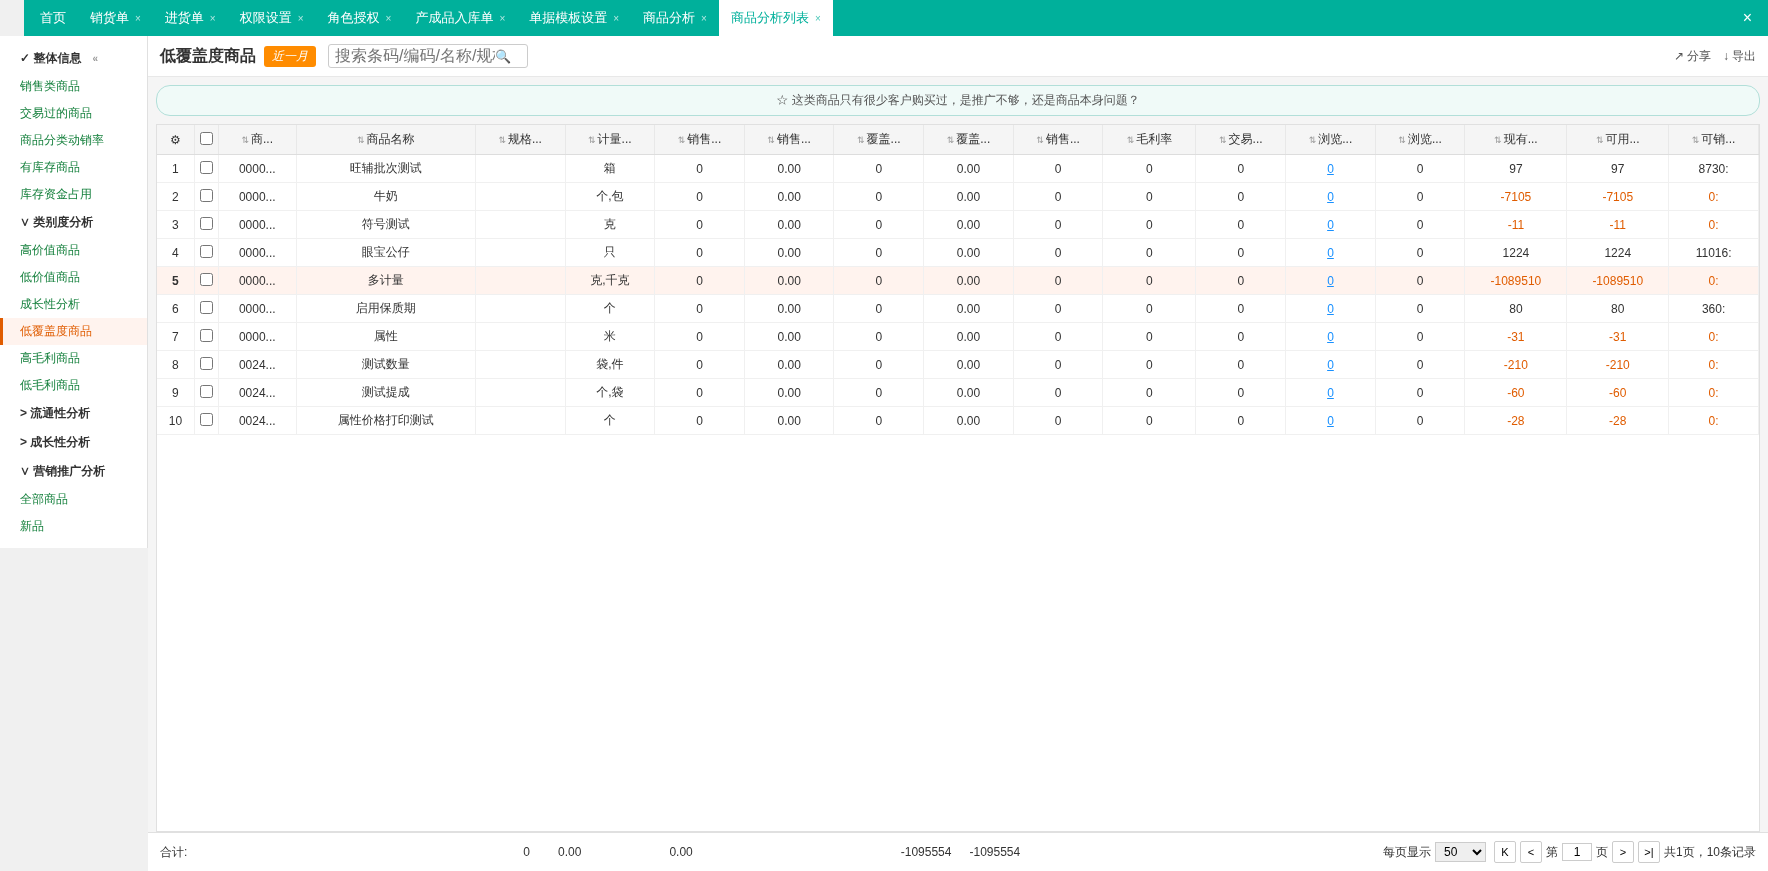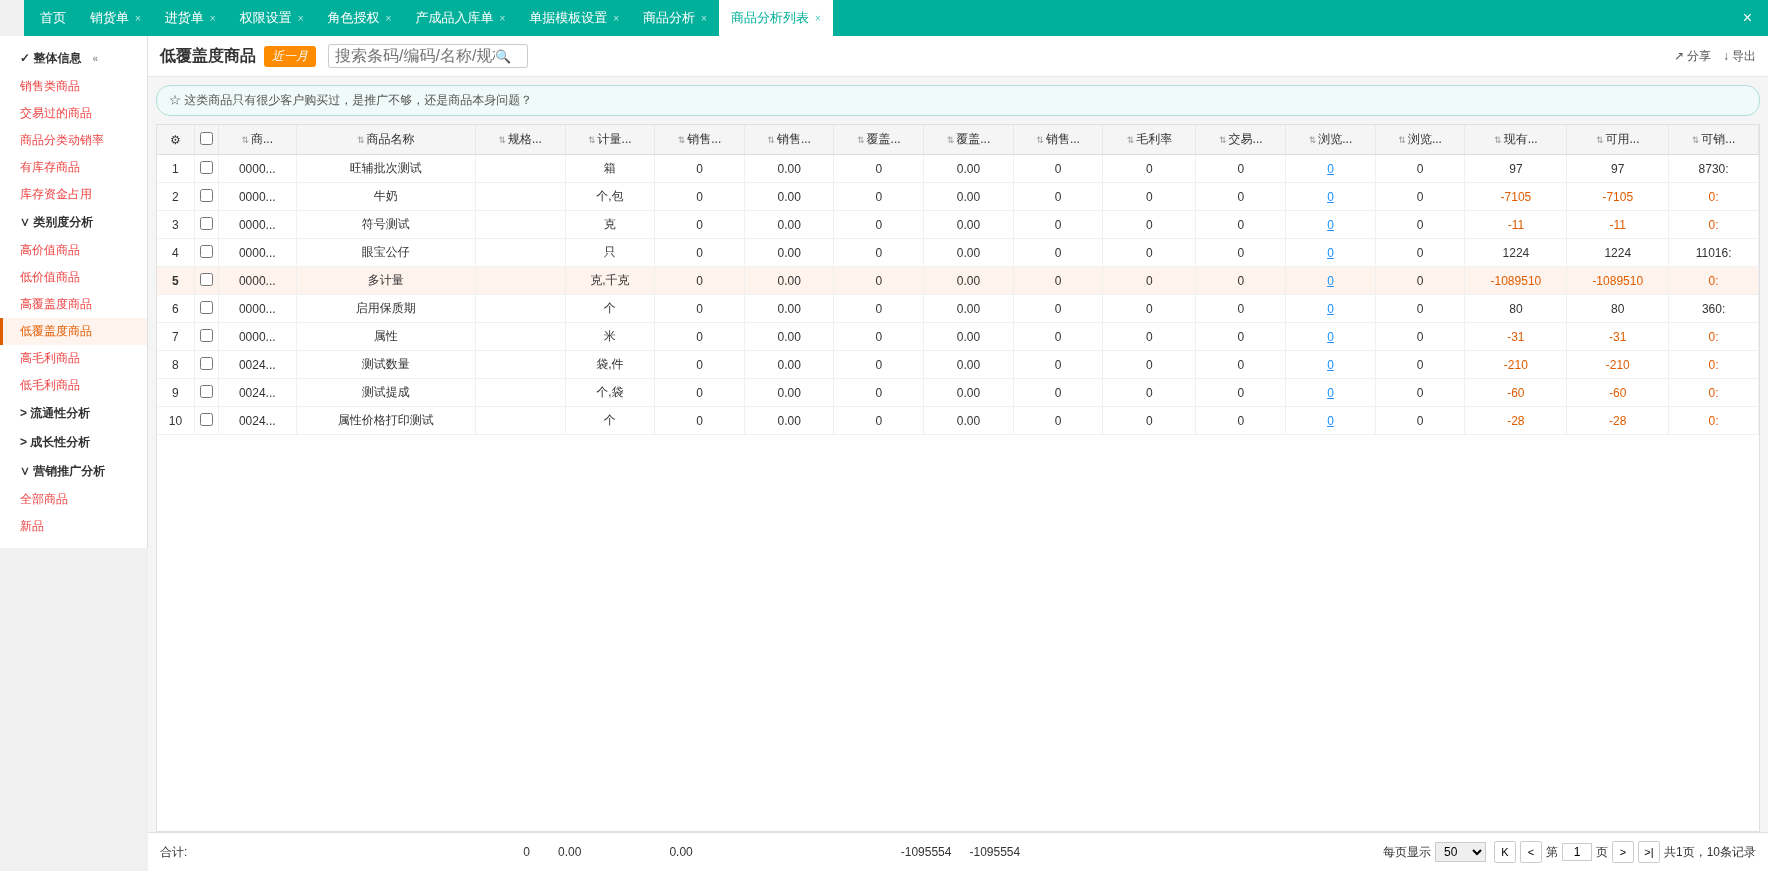--- a/index.html
+++ b/index.html
@@ -39,21 +39,21 @@
       padding: 8px 0;
     }
     .sidebar-section-header {
       display: flex; align-items: center; gap: 11px;
       padding: 6px 20px; cursor: pointer; color: #333;
       font-weight: bold; font-size: 12px;
     }
     .sidebar-section-header .arrow { font-size: 10px; color: #999; }
     .sidebar-item {
       padding: 5px 10px 5px 20px; cursor: pointer;
-      color: #ef4444; font-size: 12px;
+      color: #15803d; font-size: 12px;
     }
     .sidebar-item.active { background: #fff3ee; color: #e05c00; border-left: 3px solid #e05c00; padding-left: 17px; }
     .sidebar-wrapper { position: relative; }
 
     
     .content-area {
       flex: 1; display: flex; flex-direction: column;
       background: #f5f5f5; overflow: hidden;
     }
 
@@ -85,21 +85,21 @@
     .header-actions { margin-left: auto; display: flex; gap: 12px; }
     .header-action-btn {
       display: flex; align-items: center; gap: 3px;
       color: #555; cursor: pointer; font-size: 12px;
     }
 
     
     .notice-bar {
       background: #f0faf8; border: 1px solid #b2dfd9;
       padding: 6px 12px; margin: 8px; border-radius: 14px;
-      color: #555; font-size: 12px; display: flex; align-items: center; gap: 6px;
+      color: #555; font-size: 12px; display: flex; align-items: center; gap: 6px; justify-content: center;
     }
 
     
     .table-container {
       flex: 1; overflow: auto; margin: 0 8px;
       background: #fff; border: 1px solid #e0e0e0;
     }
 
     table {
       border-collapse: collapse; width: 100%;
@@ -209,21 +209,21 @@
       <div class="sidebar-item">交易过的商品</div>
       <div class="sidebar-item">商品分类动销率</div>
       <div class="sidebar-item">有库存商品</div>
       <div class="sidebar-item">库存资金占用</div>
 
       <div class="sidebar-section-header">
         <span>∨ 类别度分析</span>
       </div>
       <div class="sidebar-item">高价值商品</div>
       <div class="sidebar-item">低价值商品</div>
-      <div class="sidebar-item">高覆盖度商品</div>
+      <div class="sidebar-item">成长性分析</div>
       <div class="sidebar-item active">低覆盖度商品</div>
       <div class="sidebar-item">高毛利商品</div>
       <div class="sidebar-item">低毛利商品</div>
 
       <div class="sidebar-section-header">
         <span>&gt; 流通性分析</span>
       </div>
 
       <div class="sidebar-section-header">
         <span>&gt; 成长性分析</span>

